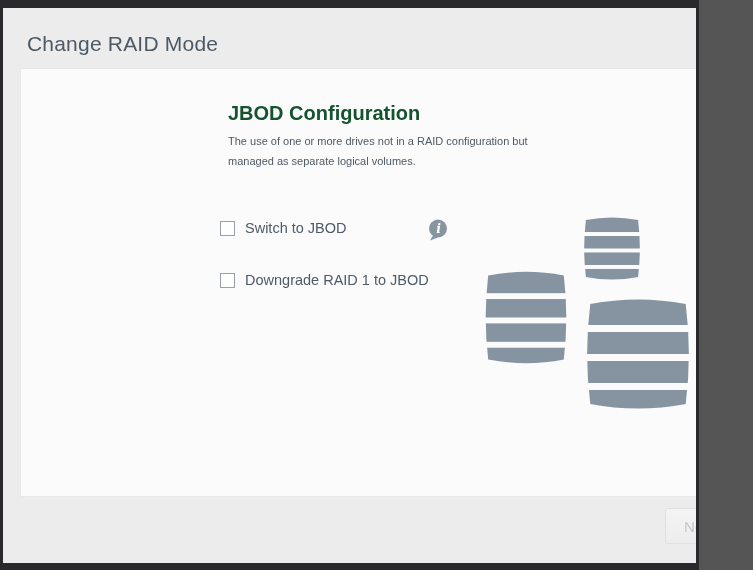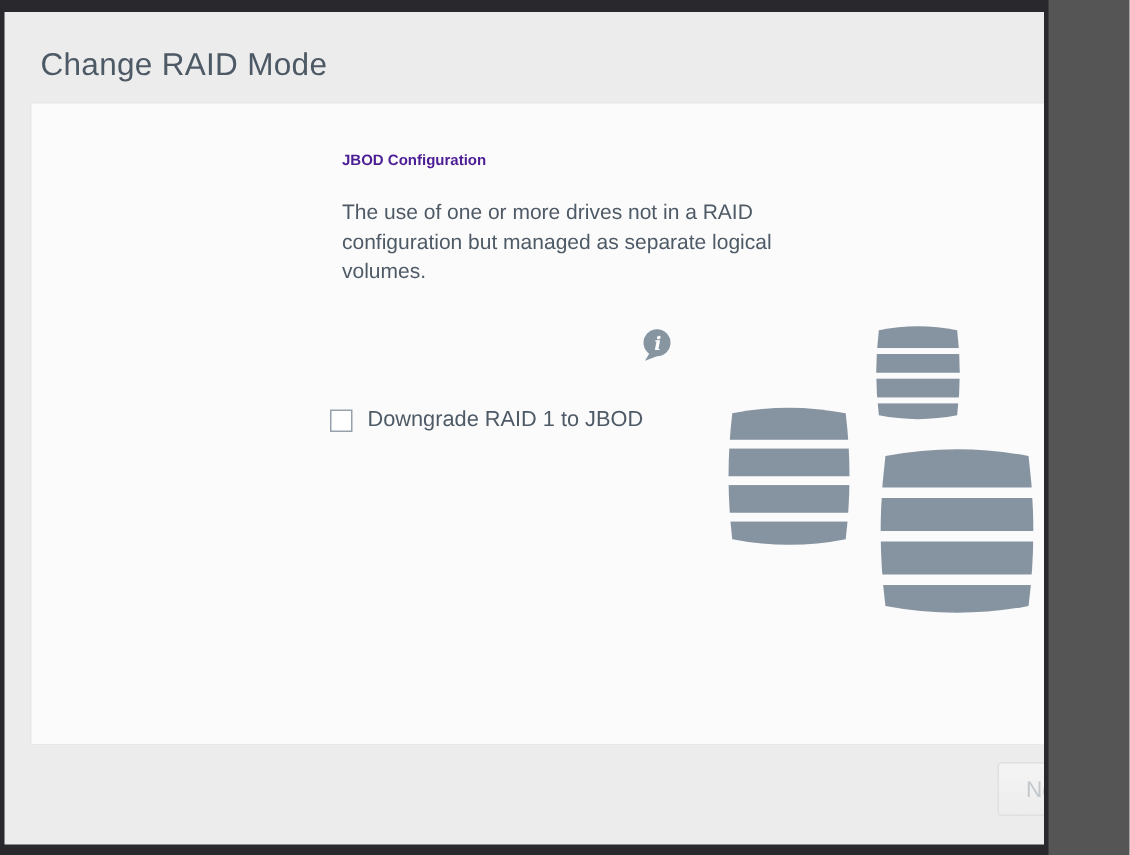--- a/index.html
+++ b/index.html
@@ -47,27 +47,27 @@
     cursor:pointer;
   }
   .side-item.selected {
     background:#2cb5ec;
     border-bottom:1px solid #2cb5ec;
     color:#ffffff;
   }
   
   .heading {
     position:absolute; left:207px; top:33px;
-    font-size:10px; font-weight:bold;
-    color:#4c1d95;
+    font-size:20px; font-weight:bold;
+    color:#14532d;
   }
   .desc {
     position:absolute; left:207px; top:63px;
     width:330px;
-    font-size:14px; line-height:19.5px;
+    font-size:11px; line-height:19.5px;
     color:#4e5a66;
   }
   .cb-row {
     position:absolute; left:199px;
     display:flex; align-items:center;
     cursor:pointer;
   }
   .cb-row.row1 { top:151px; }
   .cb-row.row2 { top:203px; }
   .checkbox {
@@ -125,20 +125,24 @@
 
     <h1 class="title">Change RAID Mode</h1>
 
     <div class="panel">
 
 
       <h2 class="heading">JBOD Configuration</h2>
 
       <p class="desc">The use of one or more drives not in a RAID configuration but managed as separate logical volumes.</p>
 
+      <div class="cb-row row1">
+        <span class="checkbox"></span>
+        <span class="cb-label">Switch to JBOD</span>
+      </div>
 
       <span class="info">
         <svg width="20" height="22" viewBox="0 0 20 22">
           <circle cx="10" cy="9.5" r="9" fill="#8795a1"></circle>
           <path d="M5,16.5 L2,21.5 L10,18.5 Z" fill="#8795a1"></path>
           <text x="10.5" y="14" text-anchor="middle" font-family="DejaVu Serif, serif" font-style="italic" font-weight="bold" font-size="12.5" fill="#ffffff">i</text>
         </svg>
       </span>
 
       <div class="cb-row row2">

